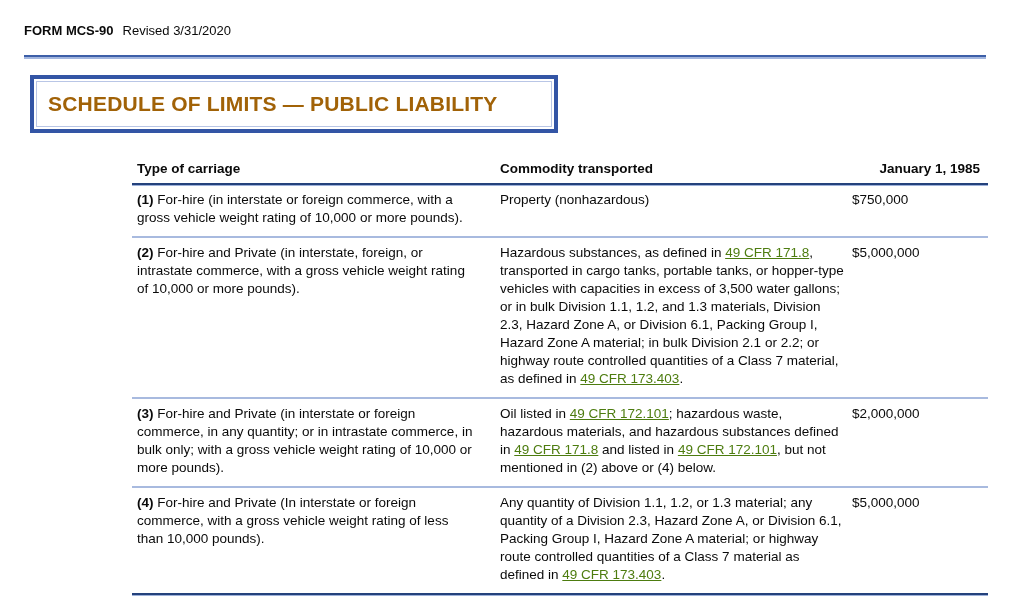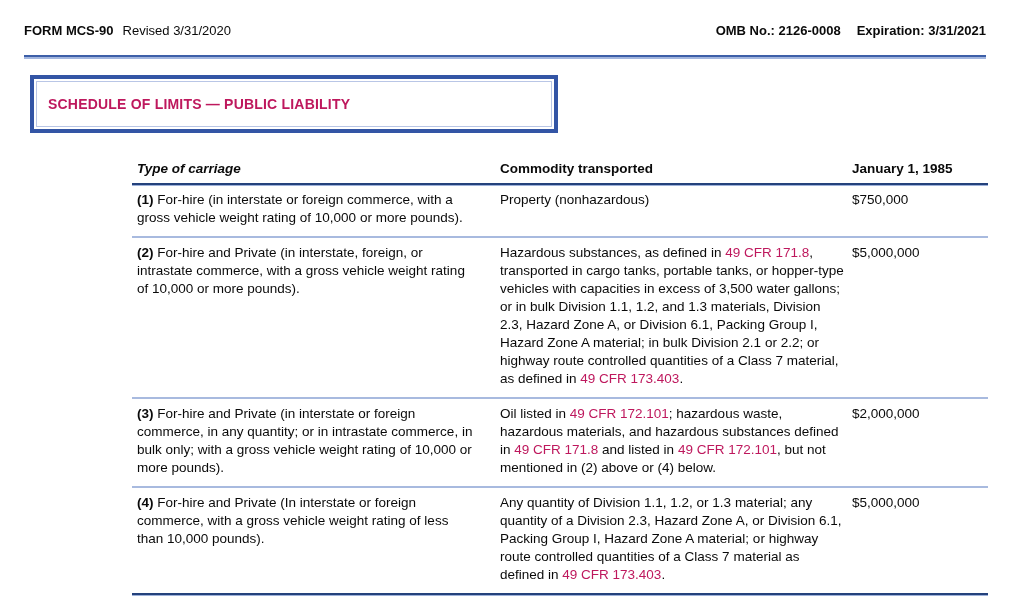--- a/index.html
+++ b/index.html
@@ -45,24 +45,24 @@
     top: 75px;
     width: 528px;
     height: 58px;
     border: 4px solid #3355A5;
     box-shadow: inset 0 0 0 2px #ffffff, inset 0 0 0 3px #B9C6E6;
     display: flex;
     align-items: center;
   }
   .title-box h1 {
     margin: 0 0 0 14px;
-    font-size: 14px;
+    font-size: 21px;
     font-weight: bold;
     letter-spacing: 0.2px;
-    color: #be185d;
+    color: #a16207;
   }
 
   
   .table-area {
     position: absolute;
     left: 132px;
     top: 159px;
     width: 856px;
   }
   table {
@@ -71,52 +71,50 @@
     font-size: 13.5px;
   }
   th {
     text-align: left;
     font-weight: bold;
     padding: 2px 0 7px 0;
     border-bottom: 2px solid #24427C;
     box-shadow: 0 2px 0 #9DB1D9;
     white-space: nowrap;
   }
-  th.first { padding-left: 5px; font-style: italic; }
-  th.col-limit { padding-right: 8px; }
+  th.first { padding-left: 5px; }
+  th.col-limit { text-align: right; padding-right: 8px; }
   td {
     vertical-align: top;
     padding: 6px 0 9px 0;
     line-height: 18px;
   }
   td.carriage { padding-left: 5px; padding-right: 26px; }
   td.commodity { padding-right: 6px; }
   td.limit { padding-right: 8px; white-space: nowrap; }
   tbody tr td { border-bottom: 2px solid #A8BADF; }
   tbody tr:last-child td {
     border-bottom: 2px solid #24427C;
     box-shadow: 0 2px 0 #9DB1D9;
   }
   td .rownum { font-weight: bold; }
   .cfr-link {
-    color: #be185d;
+    color: #4d7c0f;
+    text-decoration: underline;
     cursor: pointer;
   }
 </style>
 </head>
 <body>
 
 <div class="page">
 
   <header class="doc-header">
     <div class="hleft">
       <span class="b">FORM MCS-90</span><span class="rev">Revised 3/31/2020</span>
-    </div>
-    <div class="hright">
-      <span class="b">OMB No.: 2126-0008</span><span class="b exp">Expiration: 3/31/2021</span>
     </div>
   </header>
 
   <div class="top-rule"></div>
 
   <div class="title-box">
     <h1>SCHEDULE OF LIMITS — PUBLIC LIABILITY</h1>
   </div>
 
   <div class="table-area">

